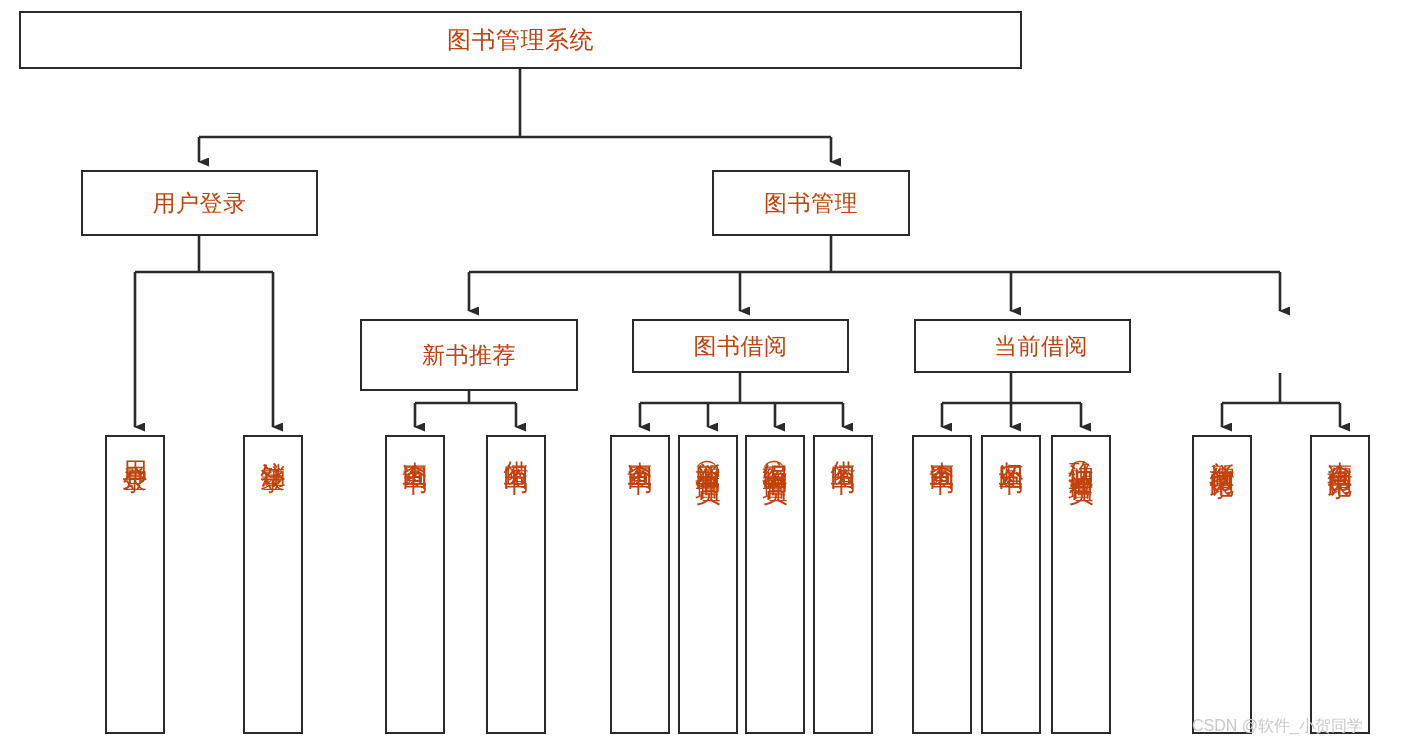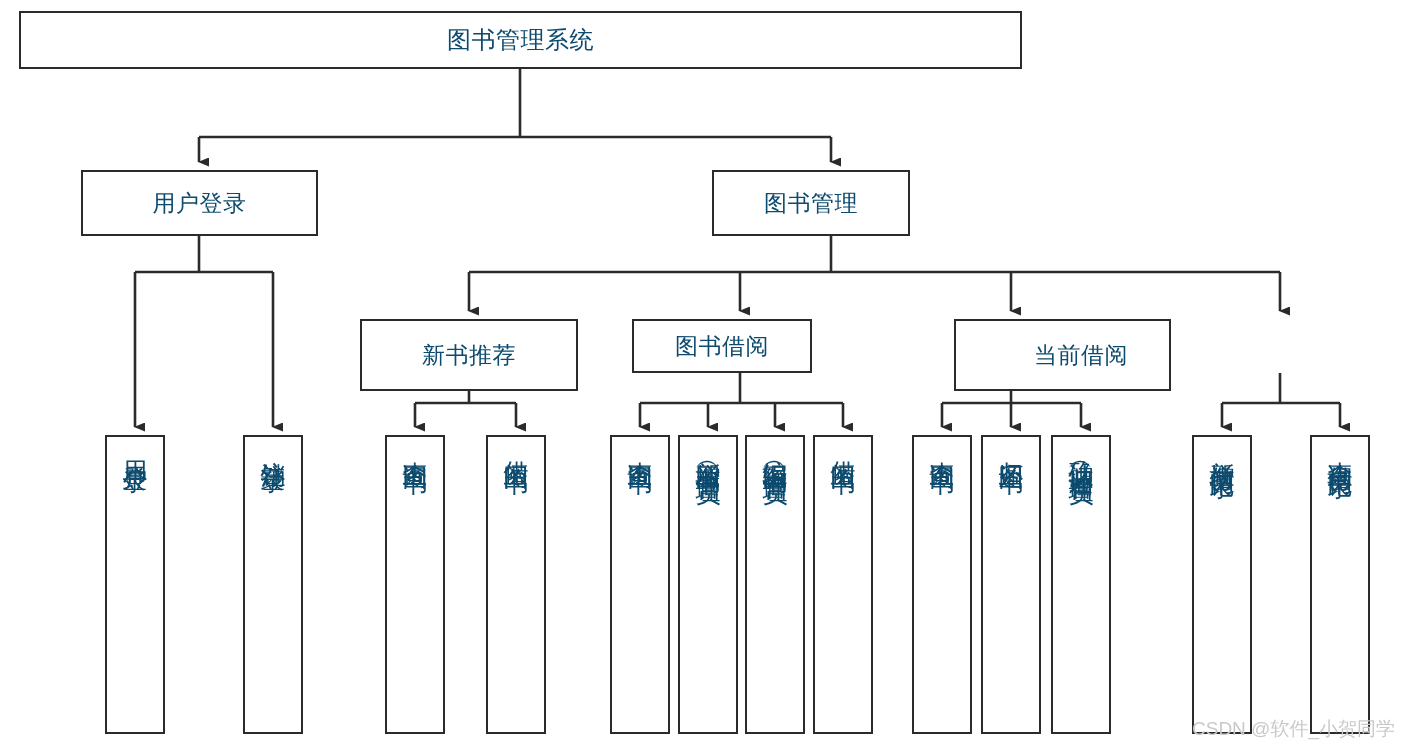--- a/index.html
+++ b/index.html
@@ -34,21 +34,21 @@
     display: flex;
     align-items: center;
     justify-content: center;
     color: #1a1a1a;
   }
   .node-label {
     display: block;
     text-align: center;
     line-height: 1.06;
     letter-spacing: 0.5px;
-    color: #0c4a6e;
+    color: #c2410c;
   }
   
   .node.horiz .node-label {
     writing-mode: horizontal-tb;
     font-size: 23px;
   }
   .node.root .node-label {
     font-size: 24px;
   }
   
@@ -60,21 +60,21 @@
   .node.vert .node-label {
     writing-mode: vertical-rl;
     text-orientation: upright;
     font-size: 25px;
     line-height: 1.0;
     letter-spacing: 3px;
     white-space: nowrap;
   }
   .watermark {
     position: absolute;
-    font-size: 19px;
+    font-size: 16px;
     color: #c9c9c9;
     white-space: nowrap;
     user-select: none;
   }
 </style>
 </head>
 <body>
 
 <div id="diagram-root">
 
@@ -137,25 +137,25 @@
   </div>
 
   <div class="node horiz" style="left:712px; top:170px; width:198px; height:66px;">
     <span class="node-label">图书管理</span>
   </div>
 
   <div class="node horiz" style="left:360px; top:319px; width:218px; height:72px;">
     <span class="node-label">新书推荐</span>
   </div>
 
-  <div class="node horiz" style="left:632px; top:319px; width:180px; height:54px;">
+  <div class="node horiz" style="left:632px; top:319px; width:217px; height:54px;">
     <span class="node-label">图书借阅</span>
   </div>
 
-  <div class="node horiz" style="left:954px; top:319px; width:217px; height:72px;padding-left:37px;">
+  <div class="node horiz" style="left:914px; top:319px; width:217px; height:54px;padding-left:37px;">
     <span class="node-label">当前借阅</span>
   </div>
 
 
   <div class="node vert" style="left:105px; top:435px; width:60px; height:299px;">
     <span class="node-label">用户登录</span>
   </div>
 
   <div class="node vert" style="left:243px; top:435px; width:60px; height:299px;">
     <span class="node-label">注销登录</span>

